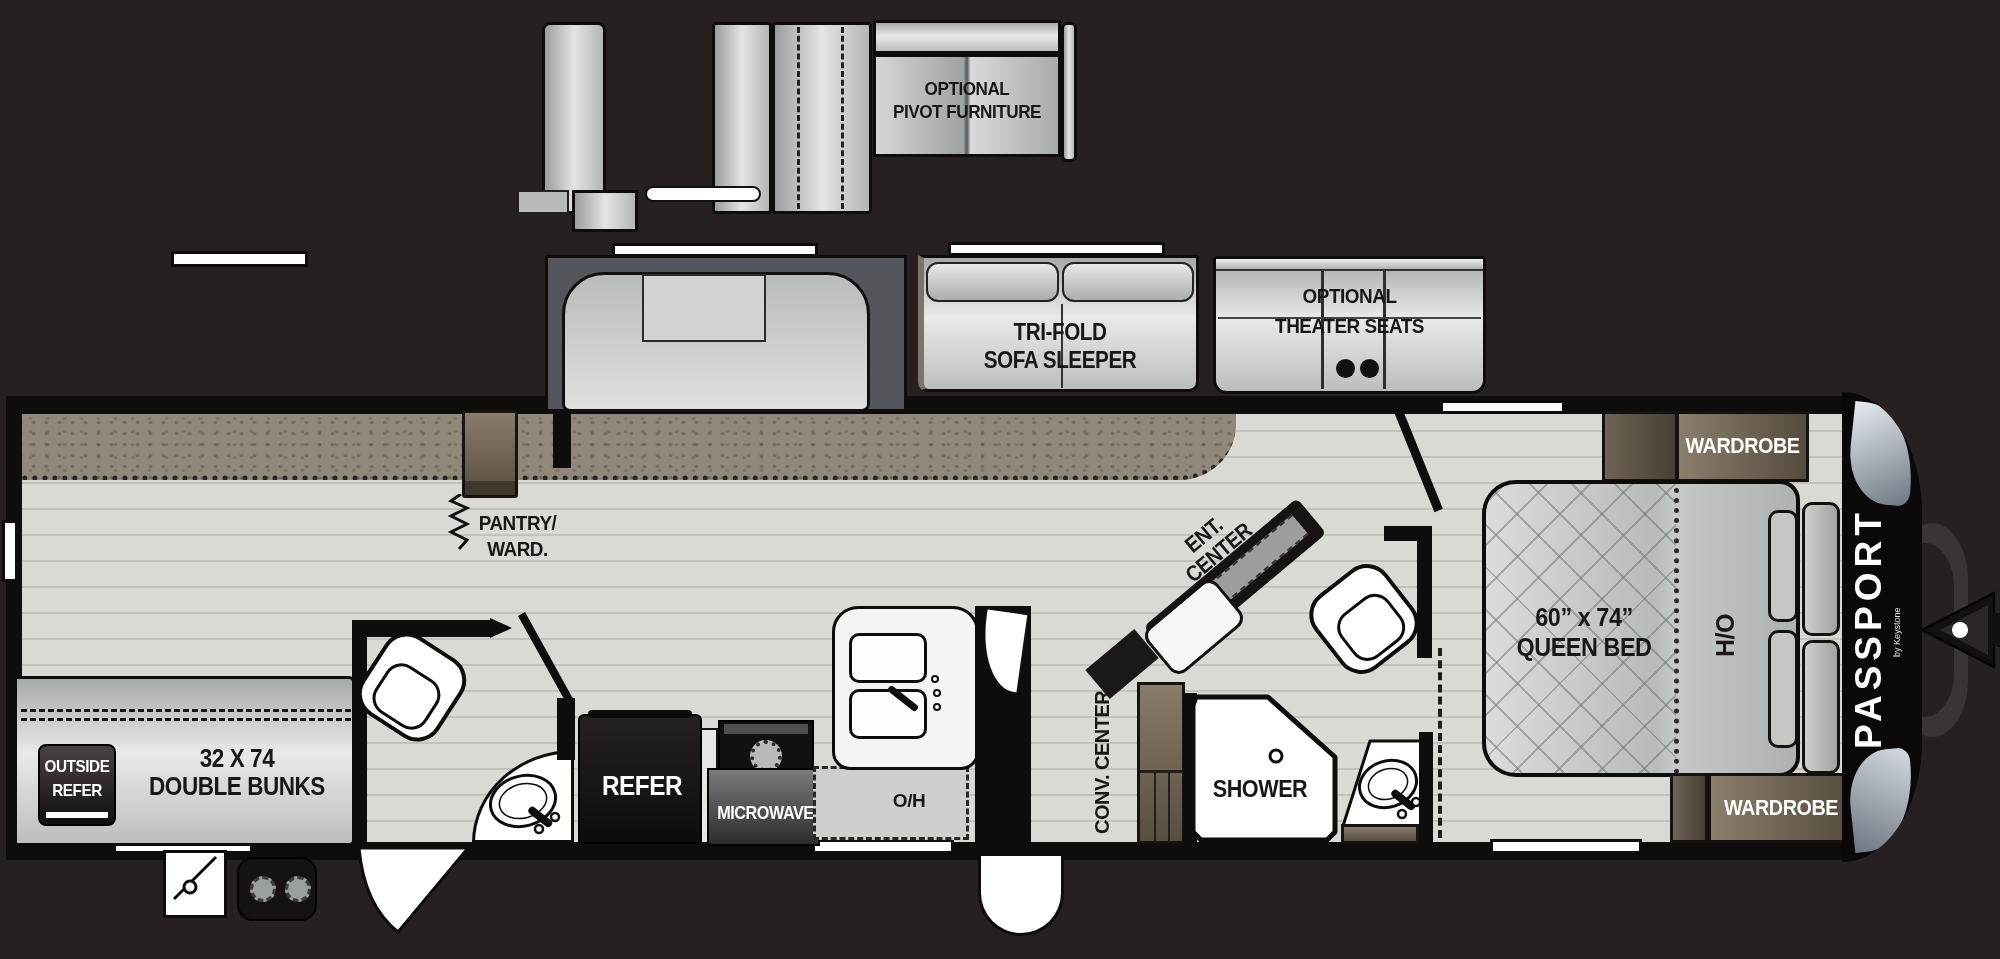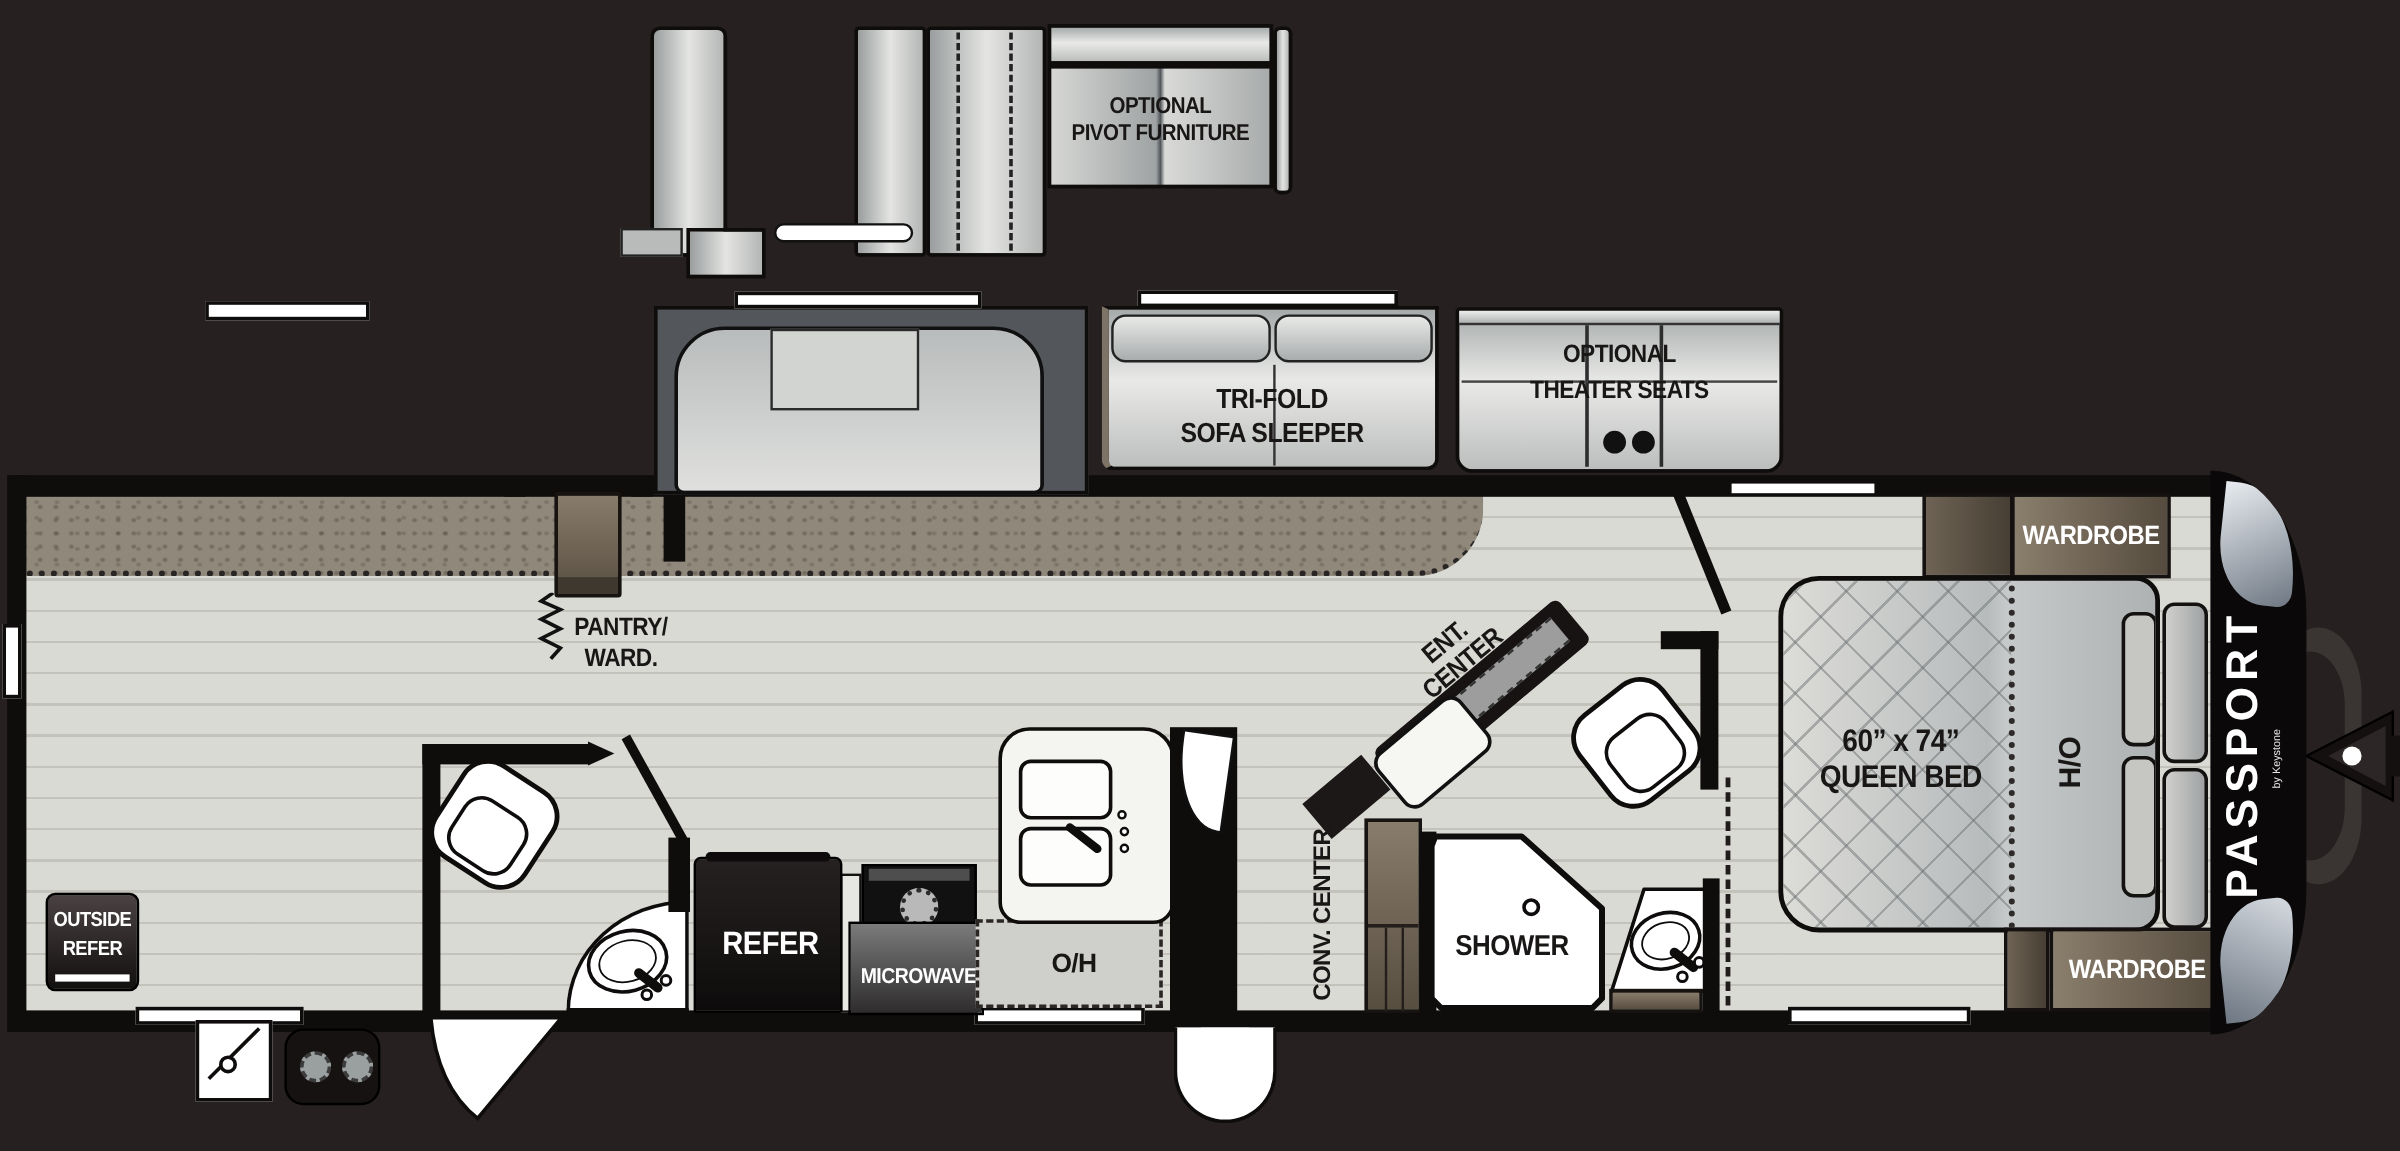--- a/index.html
+++ b/index.html
@@ -34,20 +34,26 @@
   <div class="a blk" style="left:10px;top:396px;width:1845px;height:18px"></div>
   <div class="a blk" style="left:10px;top:842px;width:1845px;height:18px"></div>
   <div class="a blk" style="left:6px;top:396px;width:16px;height:464px"></div>
 
   <div class="a win" style="left:2px;top:520px;width:16px;height:62px"></div>
   <div class="a win" style="left:113px;top:839px;width:140px;height:15px"></div>
   <div class="a win" style="left:812px;top:839px;width:142px;height:15px"></div>
   <div class="a win" style="left:1490px;top:839px;width:152px;height:15px"></div>
   <div class="a win" style="left:1440px;top:400px;width:125px;height:14px"></div>
 
+  <div class="a slide" style="left:14px;top:676px;width:341px;height:170px;border-radius:0 6px 6px 0">
+    <div class="a" style="left:4px;top:30px;width:330px;height:0;border-top:3px dashed #161313"></div>
+    <div class="a" style="left:4px;top:39px;width:330px;height:0;border-top:3px dashed #161313"></div>
+    <div class="a lbl cond" style="left:80px;top:66px;width:280px;font-size:25px">32 X 74</div>
+    <div class="a lbl cond" style="left:80px;top:94px;width:280px;font-size:25px">DOUBLE BUNKS</div>
+  </div>
 
   <div class="a" style="left:38px;top:744px;width:78px;height:82px;background:linear-gradient(180deg,#4a4242,#120f0f);border:2px solid #000;border-radius:8px">
     <div class="a lbl w cond" style="left:-20px;top:12px;width:114px;font-size:17px">OUTSIDE</div>
     <div class="a lbl w cond" style="left:-20px;top:36px;width:114px;font-size:17px">REFER</div>
     <div class="a" style="left:6px;top:66px;width:62px;height:6px;background:#fff"></div>
   </div>
 
   <div class="a win" style="left:163px;top:850px;width:64px;height:68px">
     <svg width="58" height="62" style="position:absolute;left:0;top:0">
       <line x1="50" y1="4" x2="8" y2="46" stroke="#0f0c0c" stroke-width="3"></line>
@@ -87,21 +93,21 @@
     <div class="a lbl w cond" style="left:2px;top:56px;width:120px;font-size:27px">REFER</div>
   </div>
   <div class="a" style="left:718px;top:720px;width:96px;height:52px;background:#111;border:2px solid #000">
     <div class="a" style="left:4px;top:2px;width:84px;height:10px;background:#4e4e4e"></div>
     <div class="a" style="left:30px;top:18px;width:32px;height:32px;border-radius:50%;background:#b9b9b9;border:4px dotted #2c2c2c"></div>
   </div>
   <div class="a" style="left:707px;top:768px;width:113px;height:78px;background:linear-gradient(180deg,#7b7b7b,#2e2c2c);border:2px solid #000">
     <div class="a lbl w cond" style="left:-4px;top:34px;width:121px;font-size:18px">MICROWAVE</div>
   </div>
   <div class="a" style="left:813px;top:766px;width:156px;height:74px;background:#cfcfcb;border:3px dashed #2b2727">
-    <div class="a lbl" style="left:4px;top:22px;width:150px;font-size:22px">O/H</div>
+    <div class="a lbl" style="left:18px;top:22px;width:150px;font-size:19px">O/H</div>
   </div>
   <div class="a" style="left:832px;top:606px;width:147px;height:164px;background:#f4f4f1;border:3px solid #0f0c0c;border-radius:26px 26px 18px 18px">
     <div class="a" style="left:14px;top:24px;width:78px;height:50px;background:#fdfdfc;border:3px solid #0f0c0c;border-radius:10px"></div>
     <div class="a" style="left:14px;top:80px;width:78px;height:50px;background:#fdfdfc;border:3px solid #0f0c0c;border-radius:10px"></div>
     <div class="a" style="left:50px;top:86px;width:36px;height:7px;background:#0f0c0c;border-radius:4px;transform:rotate(38deg)"></div>
     <div class="a" style="left:96px;top:66px;width:8px;height:8px;border-radius:50%;background:#fff;border:2px solid #0f0c0c"></div>
     <div class="a" style="left:98px;top:80px;width:8px;height:8px;border-radius:50%;background:#fff;border:2px solid #0f0c0c"></div>
     <div class="a" style="left:98px;top:94px;width:8px;height:8px;border-radius:50%;background:#fff;border:2px solid #0f0c0c"></div>
   </div>
 

